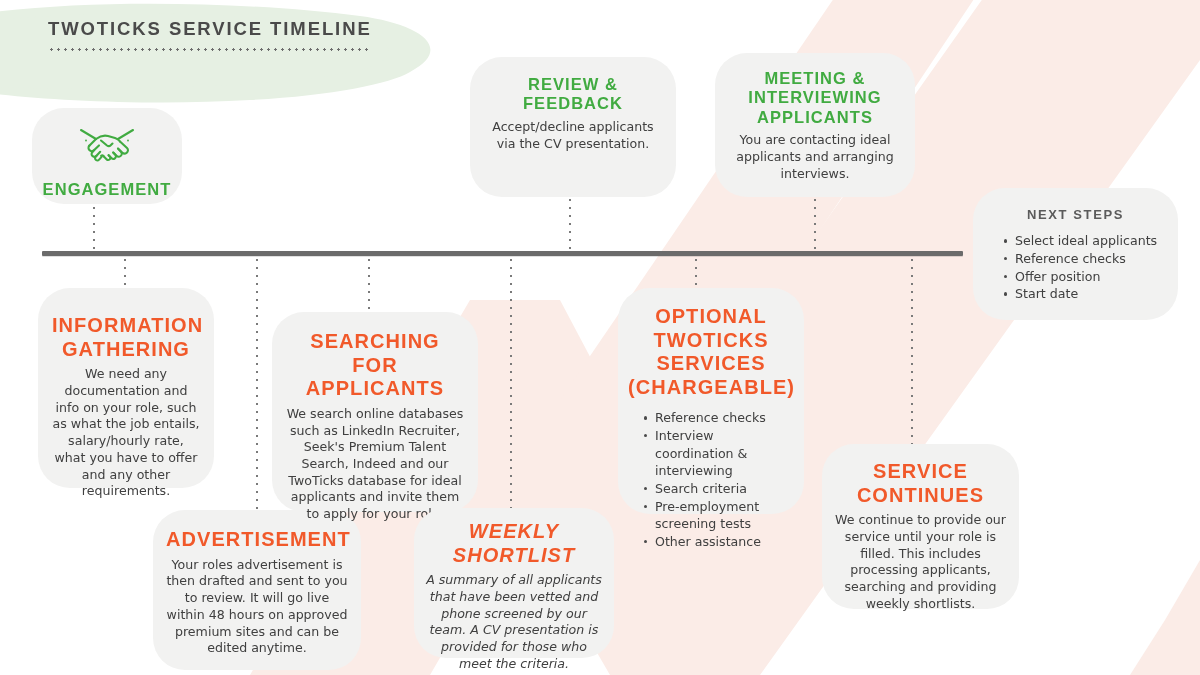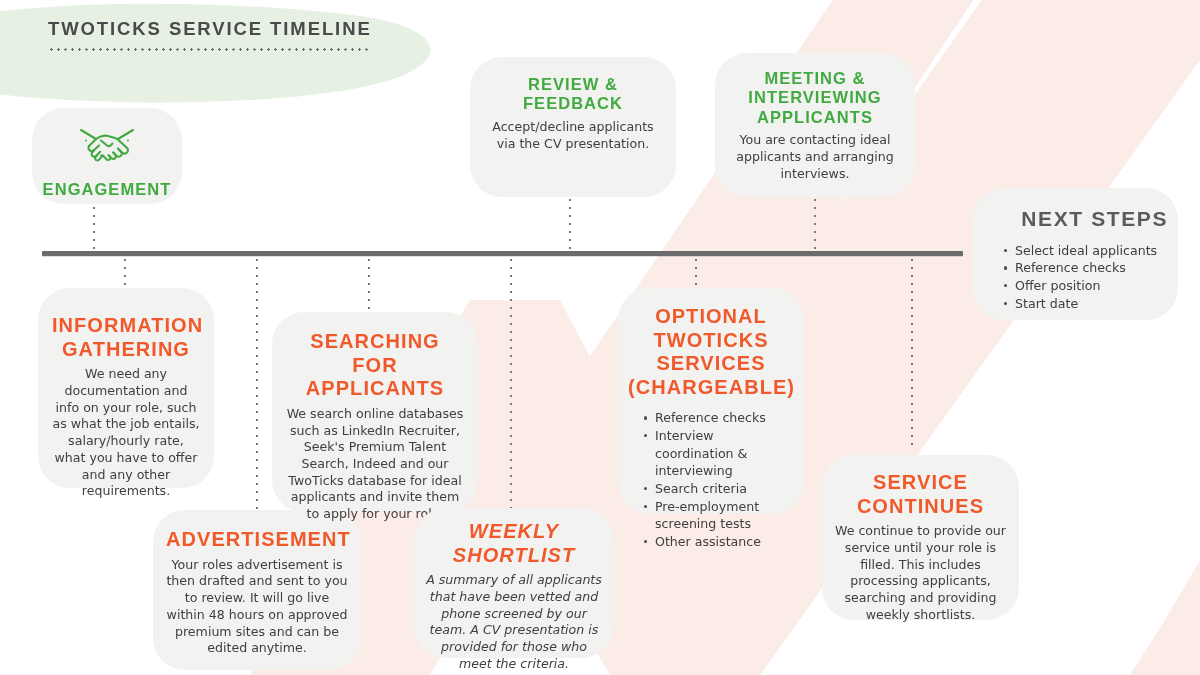--- a/index.html
+++ b/index.html
@@ -56,21 +56,21 @@
     line-height:1.18;
   }
   .card .body{
     margin:5px 0 0 0;
     font-family:"DejaVu Sans", sans-serif;
     font-size:12.6px;line-height:1.33;
     color:#404040;
   }
   .h-green h3{color:#41ab41;font-size:16.5px;}
   .h-orange h3{color:#f1592a;font-size:20px;}
-  .h-gray h3{color:#5b5b5b;font-size:21px;letter-spacing:1.6px;text-align:right;}
+  .h-gray h3{color:#5b5b5b;font-size:13px;letter-spacing:1.6px;}
 
   ul.bullets{
     margin:10px 0 0 0;padding:0 0 0 16px;
     text-align:left;list-style:none;
     font-family:"DejaVu Sans", sans-serif;
     font-size:12.6px;line-height:1.40;color:#404040;
   }
   ul.bullets li{position:relative;padding-left:11px;}
   ul.bullets li:before{
     content:"";position:absolute;left:0;top:7px;
@@ -173,21 +173,21 @@
     <h3>OPTIONAL TWOTICKS SERVICES (CHARGEABLE)</h3>
     <ul class="bullets">
       <li>Reference checks</li>
       <li>Interview coordination &amp; interviewing</li>
       <li>Search criteria</li>
       <li>Pre-employment screening tests</li>
       <li>Other assistance</li>
     </ul>
   </div>
 
-  <div class="card h-orange" style="left:822px;top:455px;width:197px;height:165px;padding:16px 12px 0;">
+  <div class="card h-orange" style="left:822px;top:444px;width:197px;height:165px;padding:16px 12px 0;">
     <h3>SERVICE CONTINUES</h3>
     <p class="body">We continue to provide our service until your role is filled. This includes processing applicants, searching and providing weekly shortlists.</p>
   </div>
 
   <div class="card h-gray" style="left:973px;top:188px;width:205px;height:132px;padding:19px 10px 0;">
     <h3>NEXT STEPS</h3>
     <ul class="bullets" style="padding-left:21px;">
       <li>Select ideal applicants</li>
       <li>Reference checks</li>
       <li>Offer position</li>

